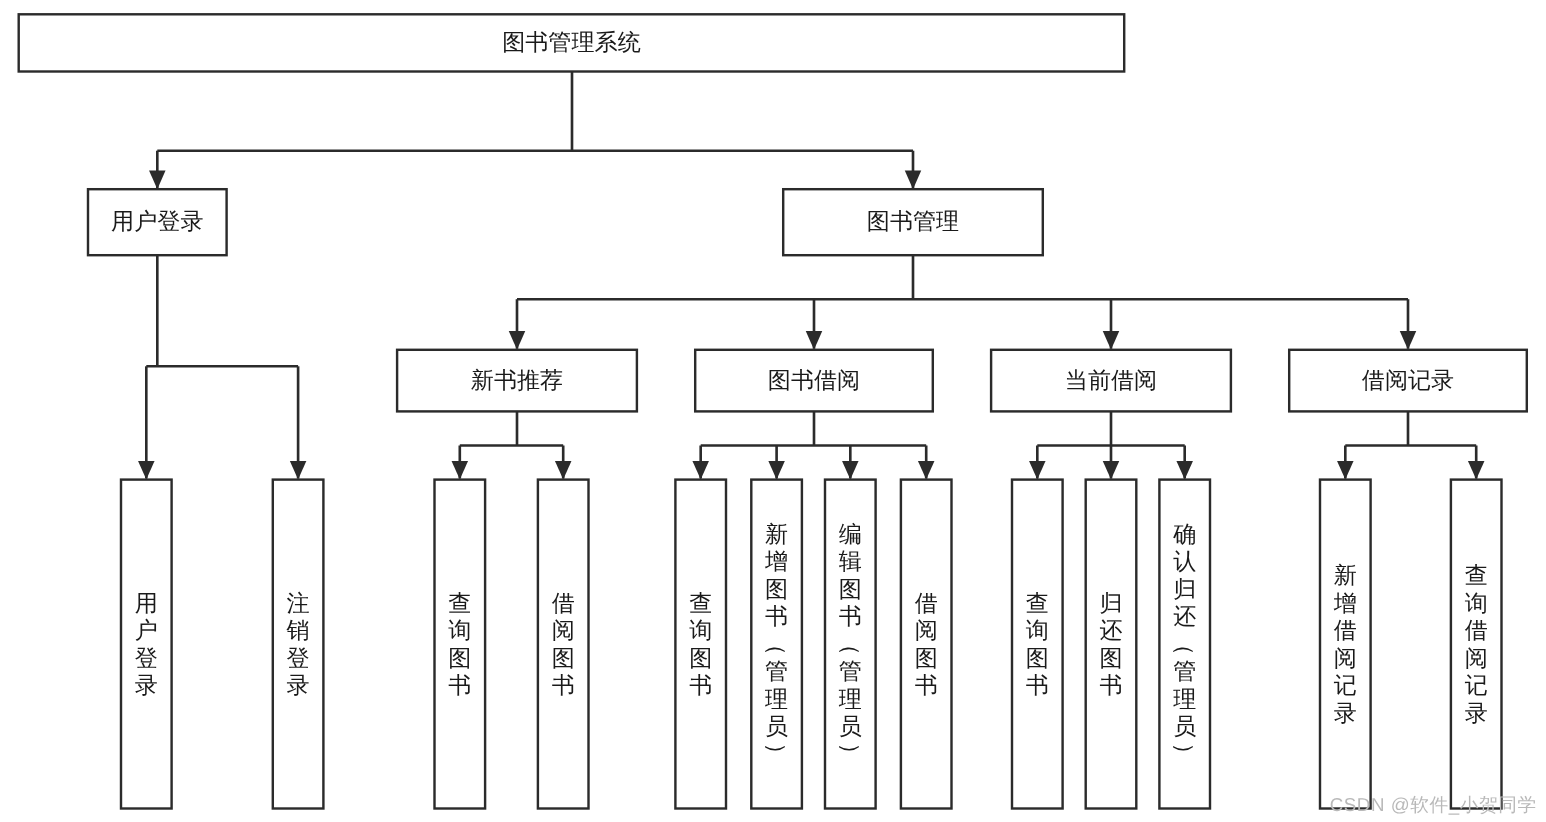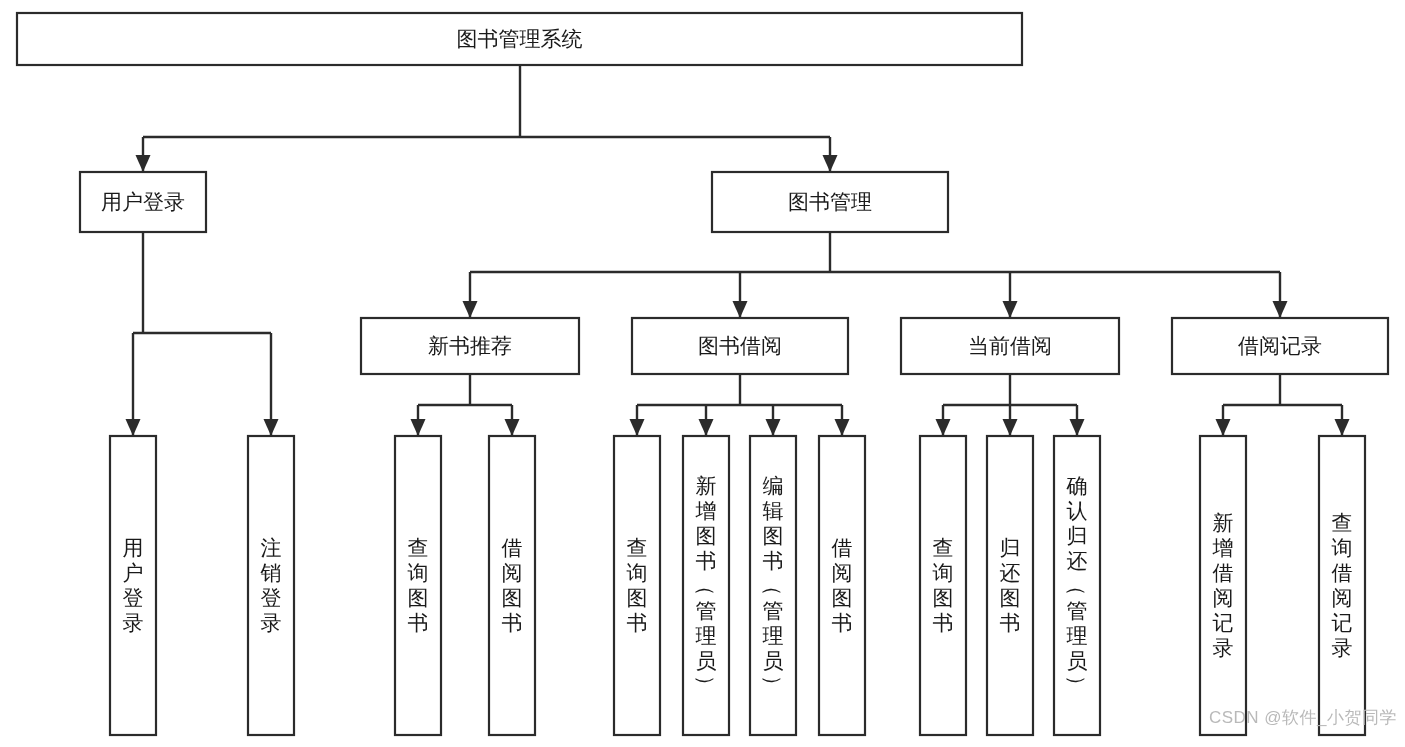--- a/index.html
+++ b/index.html
@@ -53,21 +53,21 @@
   }
   .node-label-v {
     font-family: "Liberation Sans", "DejaVu Sans", sans-serif;
     font-size: 21px;
     fill: #1a1a1a;
     text-anchor: middle;
   }
   .watermark-text {
     position: absolute;
     right: 8px;
-    bottom: 18px;
+    bottom: 4px;
     font-family: "Liberation Sans", "DejaVu Sans", sans-serif;
     font-size: 17px;
     color: #b9b9b9;
     white-space: nowrap;
     letter-spacing: 0.5px;
     user-select: none;
     margin-top: 42px;
   }
 </style>
 </head>

